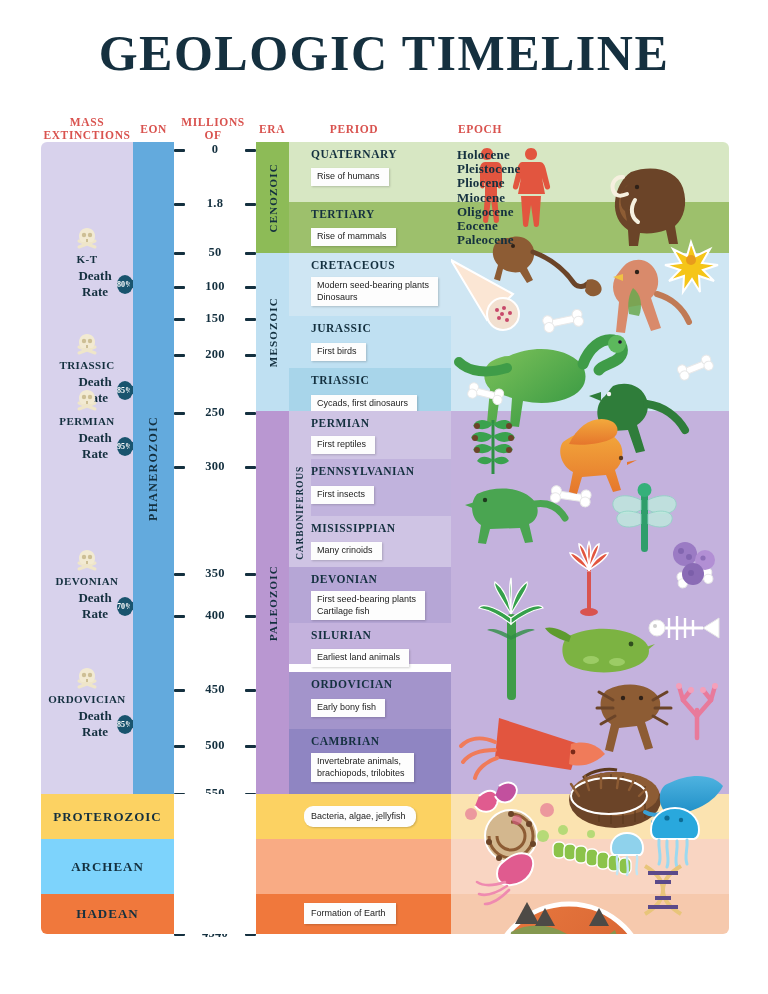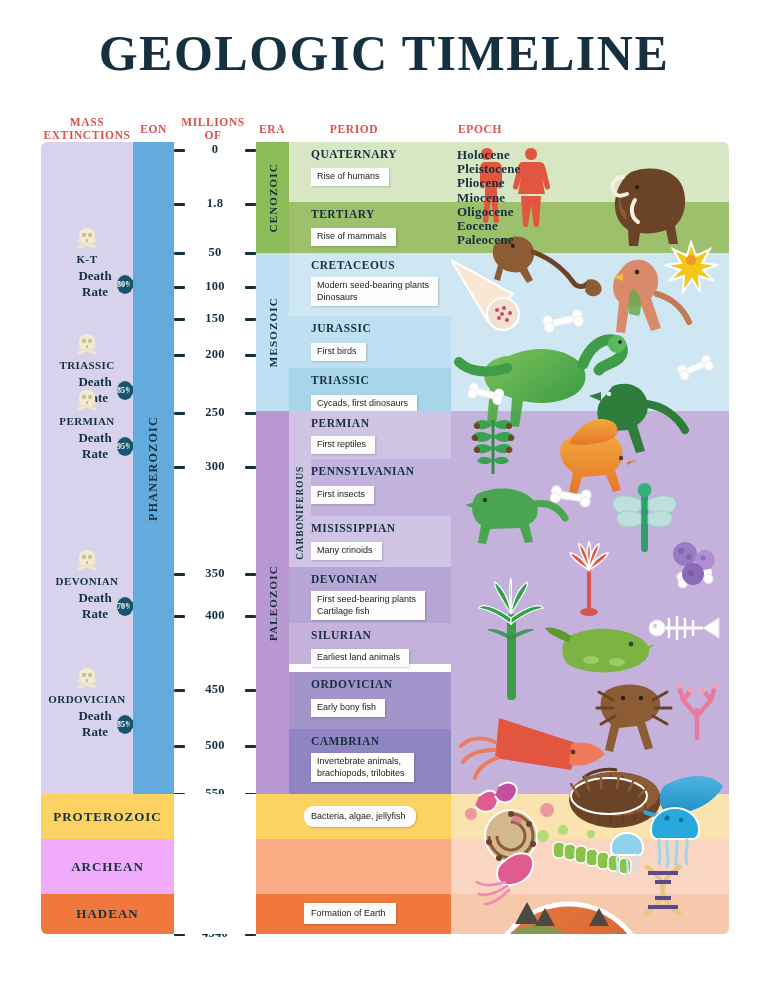--- a/index.html
+++ b/index.html
@@ -861,21 +861,21 @@
     <div class="lowrow" style="top:652px; height:45px;">
       <div class="lname" style="background:#fcd262;">PROTEROZOIC</div>
       <div class="lscale"></div>
       <div class="lbody" style="background:transparent;">
         <div style="position:absolute;left:0;top:0;width:195px;height:100%;background:#fcd262;"></div>
         <span class="lnote" style="top:12px;border-radius:9px;">Bacteria, algae, jellyfish</span>
       </div>
     </div>
 
     <div class="lowrow" style="top:697px; height:55px;">
-      <div class="lname" style="background:#f0abfc;">ARCHEAN</div>
+      <div class="lname" style="background:#7dd3fc;">ARCHEAN</div>
       <div class="lscale"></div>
       <div class="lbody">
         <div style="position:absolute;left:0;top:0;width:195px;height:100%;background:#f9ab84;"></div>
       </div>
     </div>
 
     <div class="lowrow rounded-bl" style="top:752px; height:40px;">
       <div class="lname rounded-bl" style="background:#f0783c;">HADEAN</div>
       <div class="lscale"></div>
       <div class="lbody">

